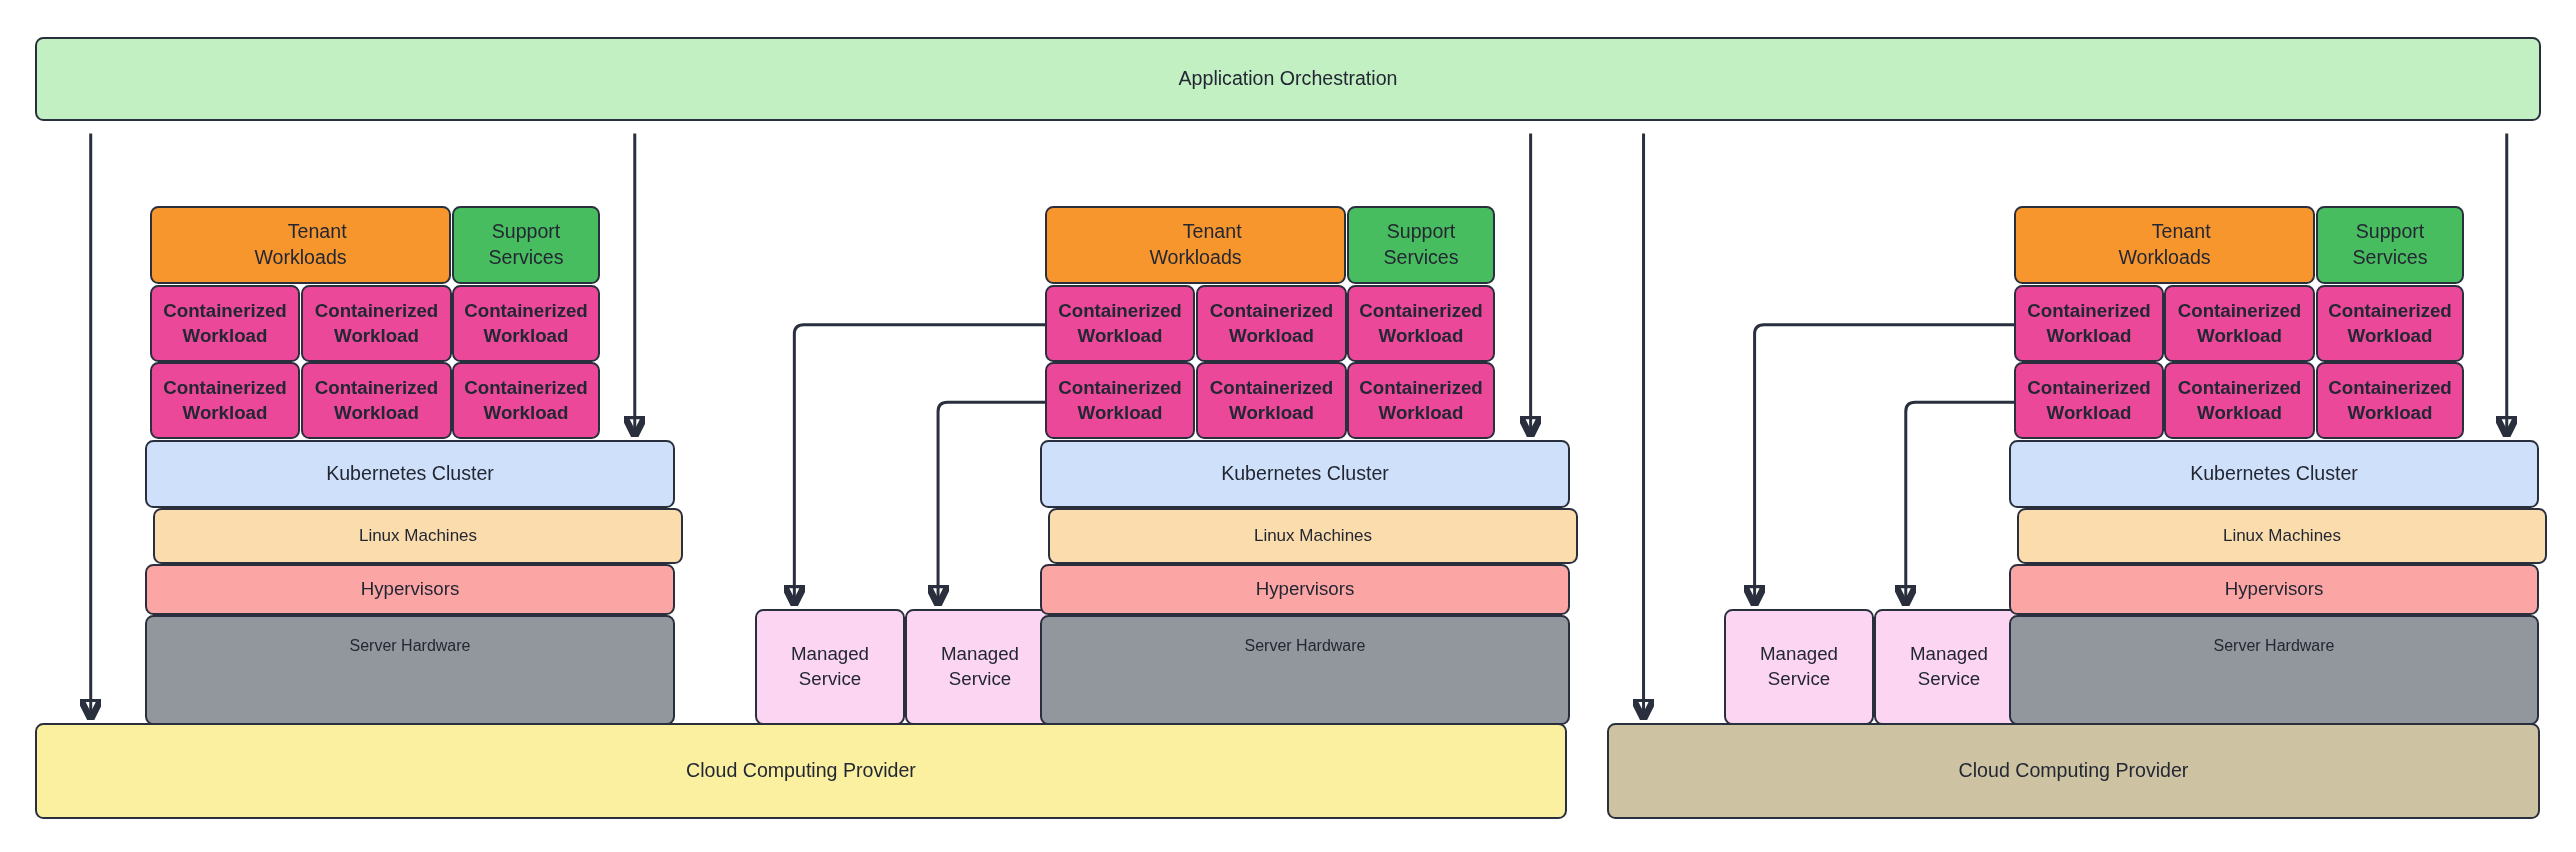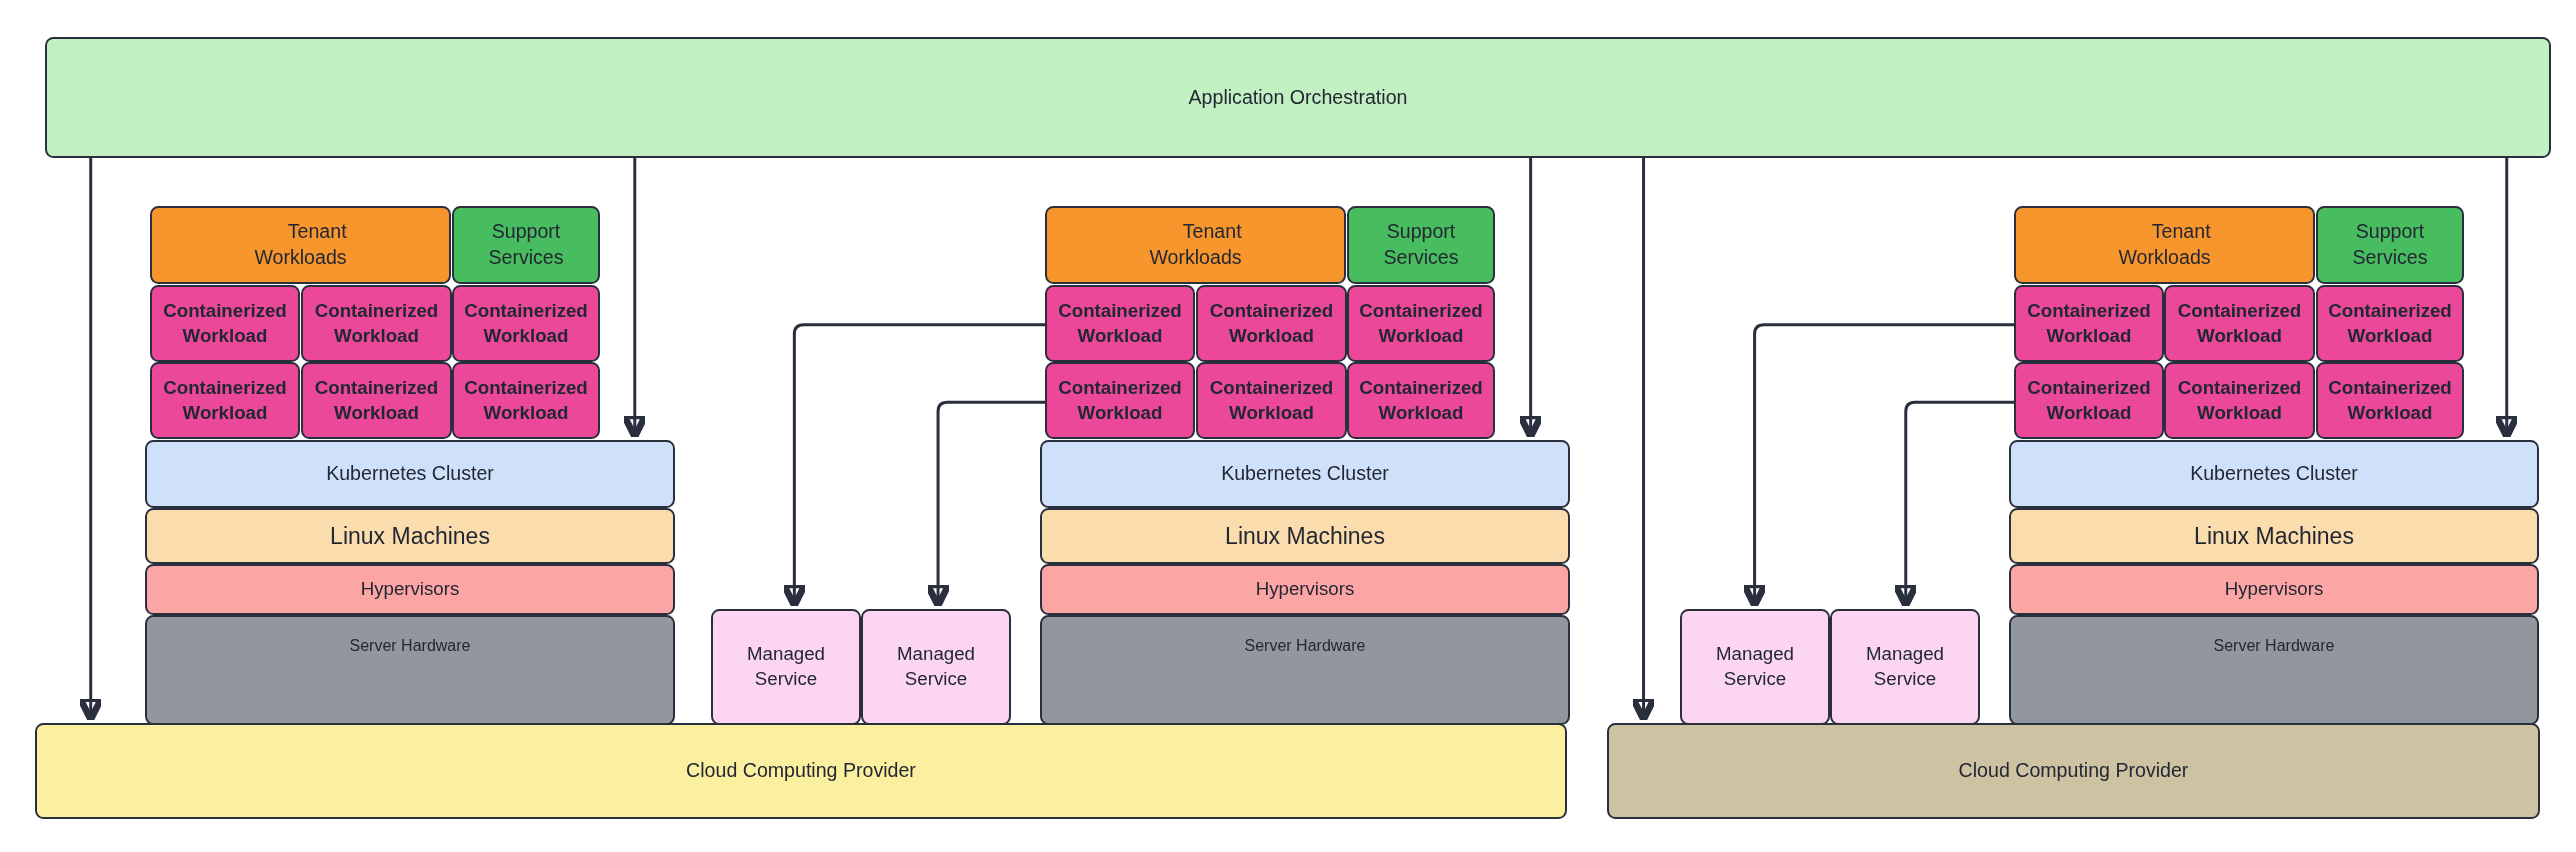--- a/index.html
+++ b/index.html
@@ -9,24 +9,24 @@
 
   .box{position:absolute;box-sizing:border-box;border:2.3px solid #2a2f3d;
        border-radius:8.4px;display:flex;align-items:center;justify-content:center;
        text-align:center;line-height:1.32;color:#232733;}
 
   .orch{background:#c2f0c2;font-size:19.6px;}
   .tenant{background:#f8962e;font-size:19.6px;text-align:right;}
   .support{background:#48bd5f;font-size:19.6px;}
   .cwl{background:#ec4899;font-size:18.7px;font-weight:bold;}
   .k8s{background:#cfe1fa;font-size:19.6px;}
-  .linux{background:#fbdcac;font-size:23px;}
+  .linux{background:#fbdcac;font-size:17px;margin-left:8px;}
   .hyper{background:#fca5a5;font-size:18.7px;}
   .hw{background:#92979e;font-size:16px;}
-  .msvc{background:#fbd5f1;font-size:18.7px;}
+  .msvc{background:#fbd5f1;font-size:18.7px;margin-left:44px;}
   .prov-yellow{background:#faf0a0;font-size:19.6px;}
   .prov-tan{background:#cdc2a1;font-size:19.6px;}
 
   svg.wires{position:absolute;left:0;top:0;width:2576px;height:852px;
             pointer-events:none;overflow:visible;}
   svg.wires path{fill:none;stroke:#2a2f3d;stroke-width:3.2;}
 </style>
 </head>
 <body>
 
@@ -51,21 +51,21 @@
 
     <path d="M 1120 348 L 861 348 Q 851 348 851 358 L 851 646" marker-end="url(#ah)"></path>
 
     <path d="M 1120 431 L 1015 431 Q 1005 431 1005 441 L 1005 646" marker-end="url(#ah)"></path>
 
     <path d="M 2158 348 L 1890 348 Q 1880 348 1880 358 L 1880 646" marker-end="url(#ah)"></path>
 
     <path d="M 2158 431 L 2052 431 Q 2042 431 2042 441 L 2042 646" marker-end="url(#ah)"></path>
   </svg>
 
-  <div class="box orch" style="left:45px;top:37px;width:2506px;height:121px;">
+  <div class="box orch" style="left:35px;top:37px;width:2506px;height:84px;">
     <span>Application Orchestration</span>
   </div>
 
   <div>
     <div class="box tenant" style="left:150px;top:206px;width:301px;height:78px;">
       <span>
         <span>Tenant</span><br>
         <span>Workloads</span>
       </span>
     </div>

